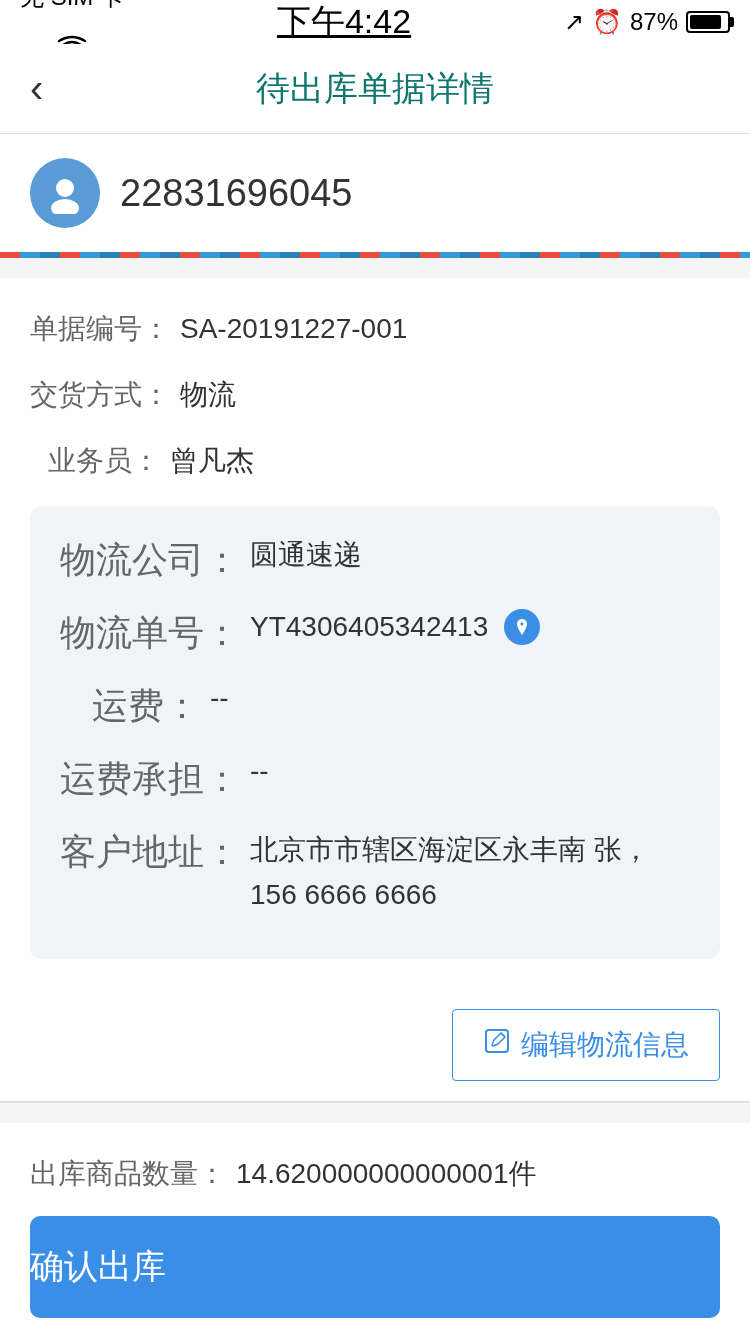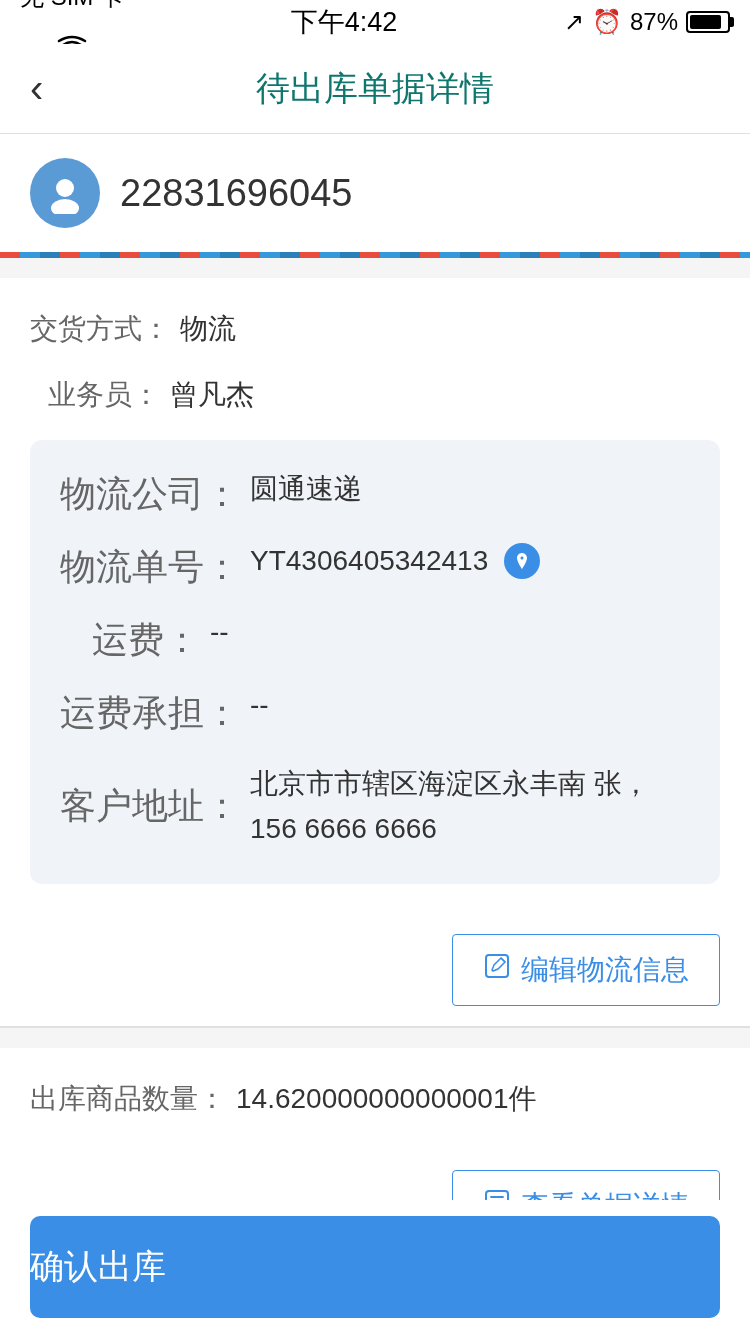--- a/index.html
+++ b/index.html
@@ -25,22 +25,23 @@
       font-size: 24px;
       color: #000;
     }
     .status-bar-left {
       display: flex;
       align-items: center;
       gap: 22px;
       flex-direction: column;
     }
     .status-bar-center {
-      font-size: 27px;
+      font-size: 34px;
       font-weight: 500;
+      text-decoration: underline;
     }
     .status-bar-right {
       display: flex;
       align-items: center;
       gap: 8px;
       font-size: 24px;
     }
     .battery-icon {
       width: 44px;
       height: 22px;
@@ -164,22 +165,21 @@
       border-radius: 12px;
       margin: 20px 0 0 0;
       padding: 30px;
     }
     .logistics-row {
       display: flex;
       align-items: flex-start;
       margin-bottom: 24px;
     }
     .logistics-row:last-child {
-      margin-bottom: 2px;
-      align-items: center;
+      margin-bottom: 11px;
     }
     .logistics-label {
       color: #666;
       min-width: 150px;
       text-align: right;
       flex-shrink: 0;
       padding-right: 10px;
       font-size: 36px;
     }
     .logistics-value {
@@ -311,20 +311,24 @@
         <circle cx="21" cy="16" r="9" fill="#fff"></circle>
         <ellipse cx="21" cy="36" rx="14" ry="9" fill="#fff"></ellipse>
       </svg>
     </div>
     <span class="customer-phone">22831696045</span>
   </div>
 
   <div class="dashed-divider"></div>
 
   <div class="info-section">
+    <div class="info-row">
+      <span class="info-label">单据编号：</span>
+      <span class="info-value">SA-20191227-001</span>
+    </div>
     <div class="info-row">
       <span class="info-label">交货方式：</span>
       <span class="info-value">物流</span>
     </div>
     <div class="info-row">
       <span class="info-label">业务员：</span>
       <span class="info-value">曾凡杰</span>
     </div>
 
     <div class="logistics-card">

